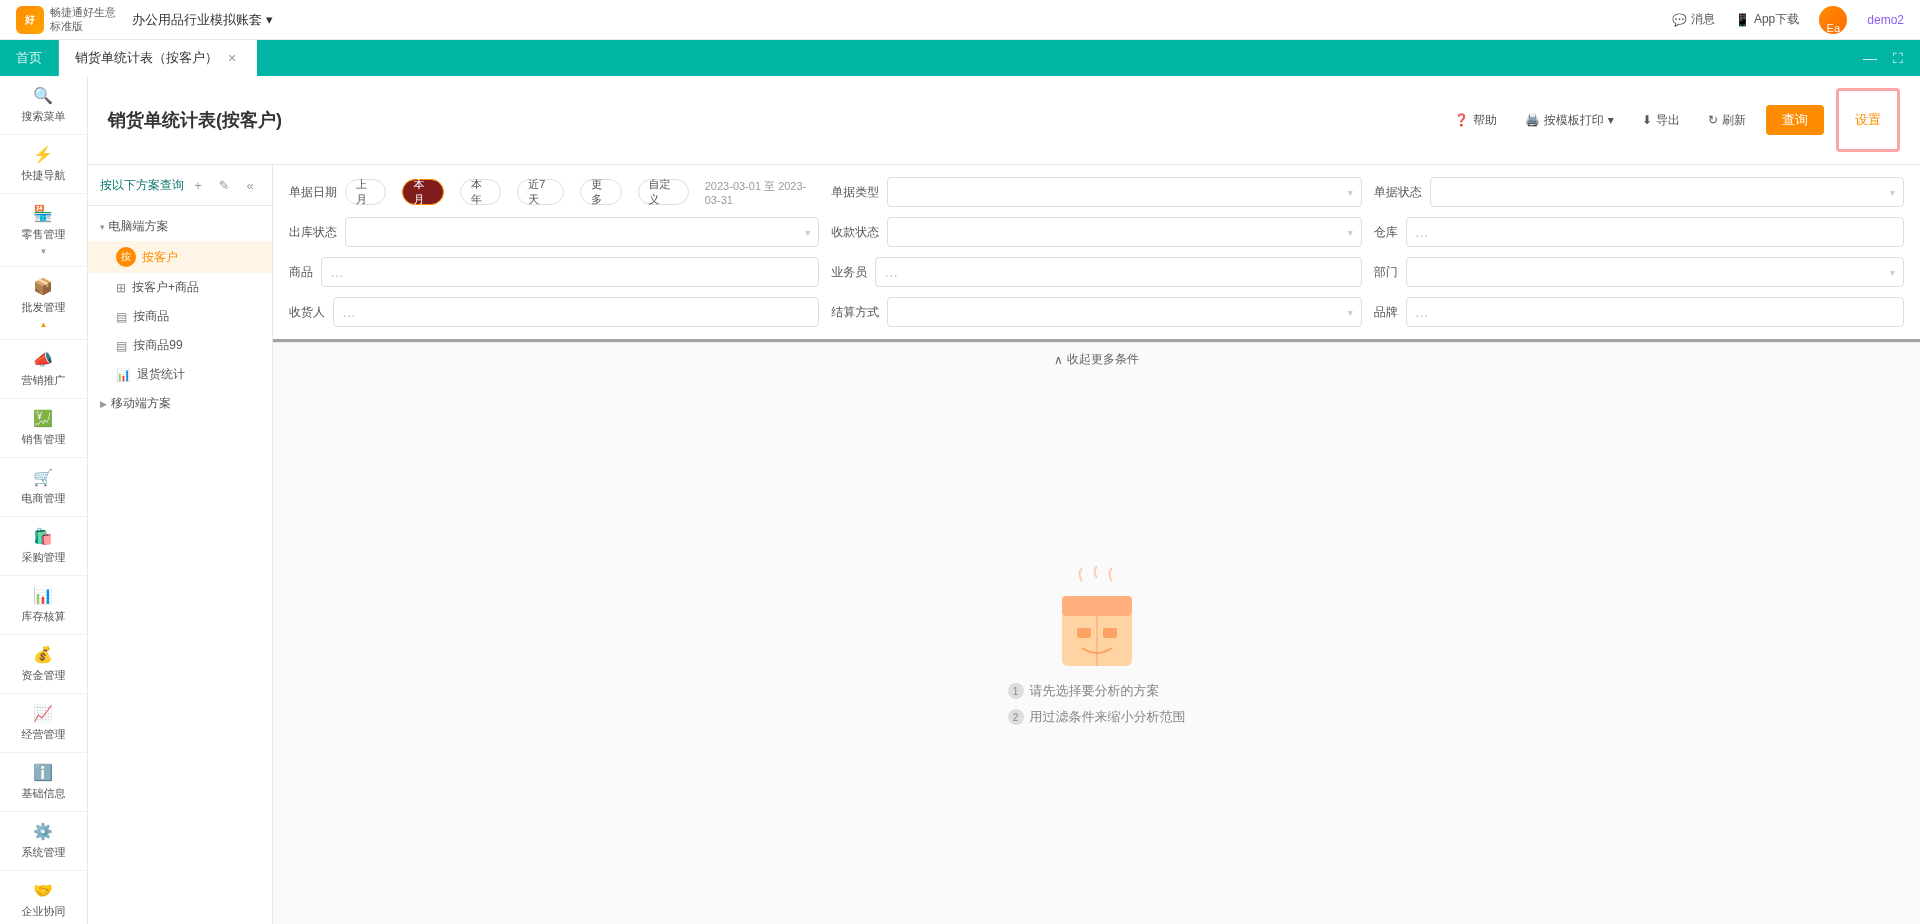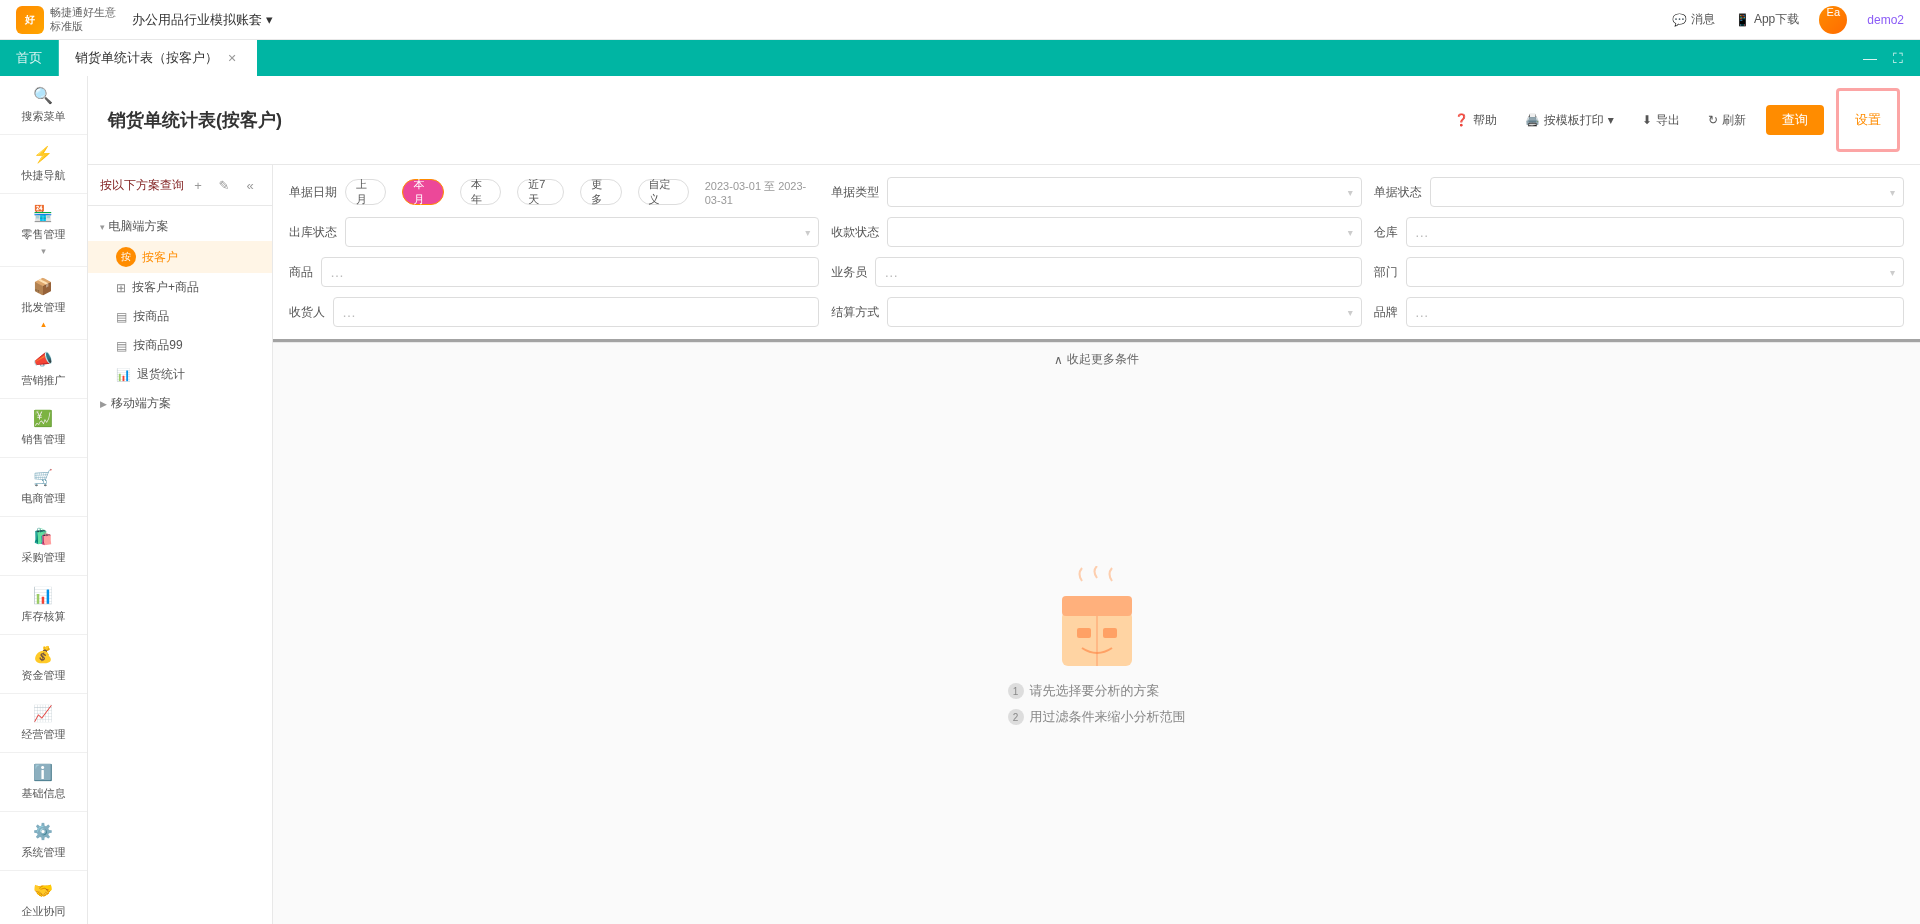--- a/index.html
+++ b/index.html
@@ -61,21 +61,21 @@
       color: #555;
       font-size: 12px;
       cursor: pointer;
     }
     .user-avatar {
       width: 28px;
       height: 28px;
       border-radius: 50%;
       background: linear-gradient(135deg, #ff8c00, #ff6b00);
       display: flex;
-      align-items: flex-start;
+      align-items: flex-end;
       justify-content: center;
       color: white;
       font-size: 11px;
       cursor: pointer;
     }
 
     
     .tab-bar {
       height: 36px;
       background: #00b5a3;
@@ -232,21 +232,21 @@
     }
     .left-panel-header {
       display: flex;
       align-items: center;
       justify-content: space-between;
       padding: 10px 12px;
       border-bottom: 1px solid #e8e8e8;
       font-size: 12px;
       color: #555;
     }
-    .left-panel-title { font-size: 12px; color: #7f1d1d; }
+    .left-panel-title { font-size: 12px; color: #0f766e; }
     .left-panel-icons { display: flex; gap: 6px; }
     .panel-icon-btn {
       width: 20px;
       height: 20px;
       display: flex;
       align-items: center;
       justify-content: center;
       color: #999;
       cursor: pointer;
       font-size: 13px;
@@ -359,21 +359,21 @@
       border-radius: 13px;
       font-size: 11px;
       cursor: pointer;
       display: flex;
       align-items: center;
       border: 1px solid #ddd;
       background: white;
       color: #555;
     }
     .date-pill.active {
-      background: #ec4899;
+      background: #7f1d1d;
       color: white;
       border-color: #ff8c00;
     }
     .date-text { font-size: 11px; color: #999; }
     .filter-dots {
       color: #bbb;
       font-size: 14px;
       cursor: pointer;
     }
 

